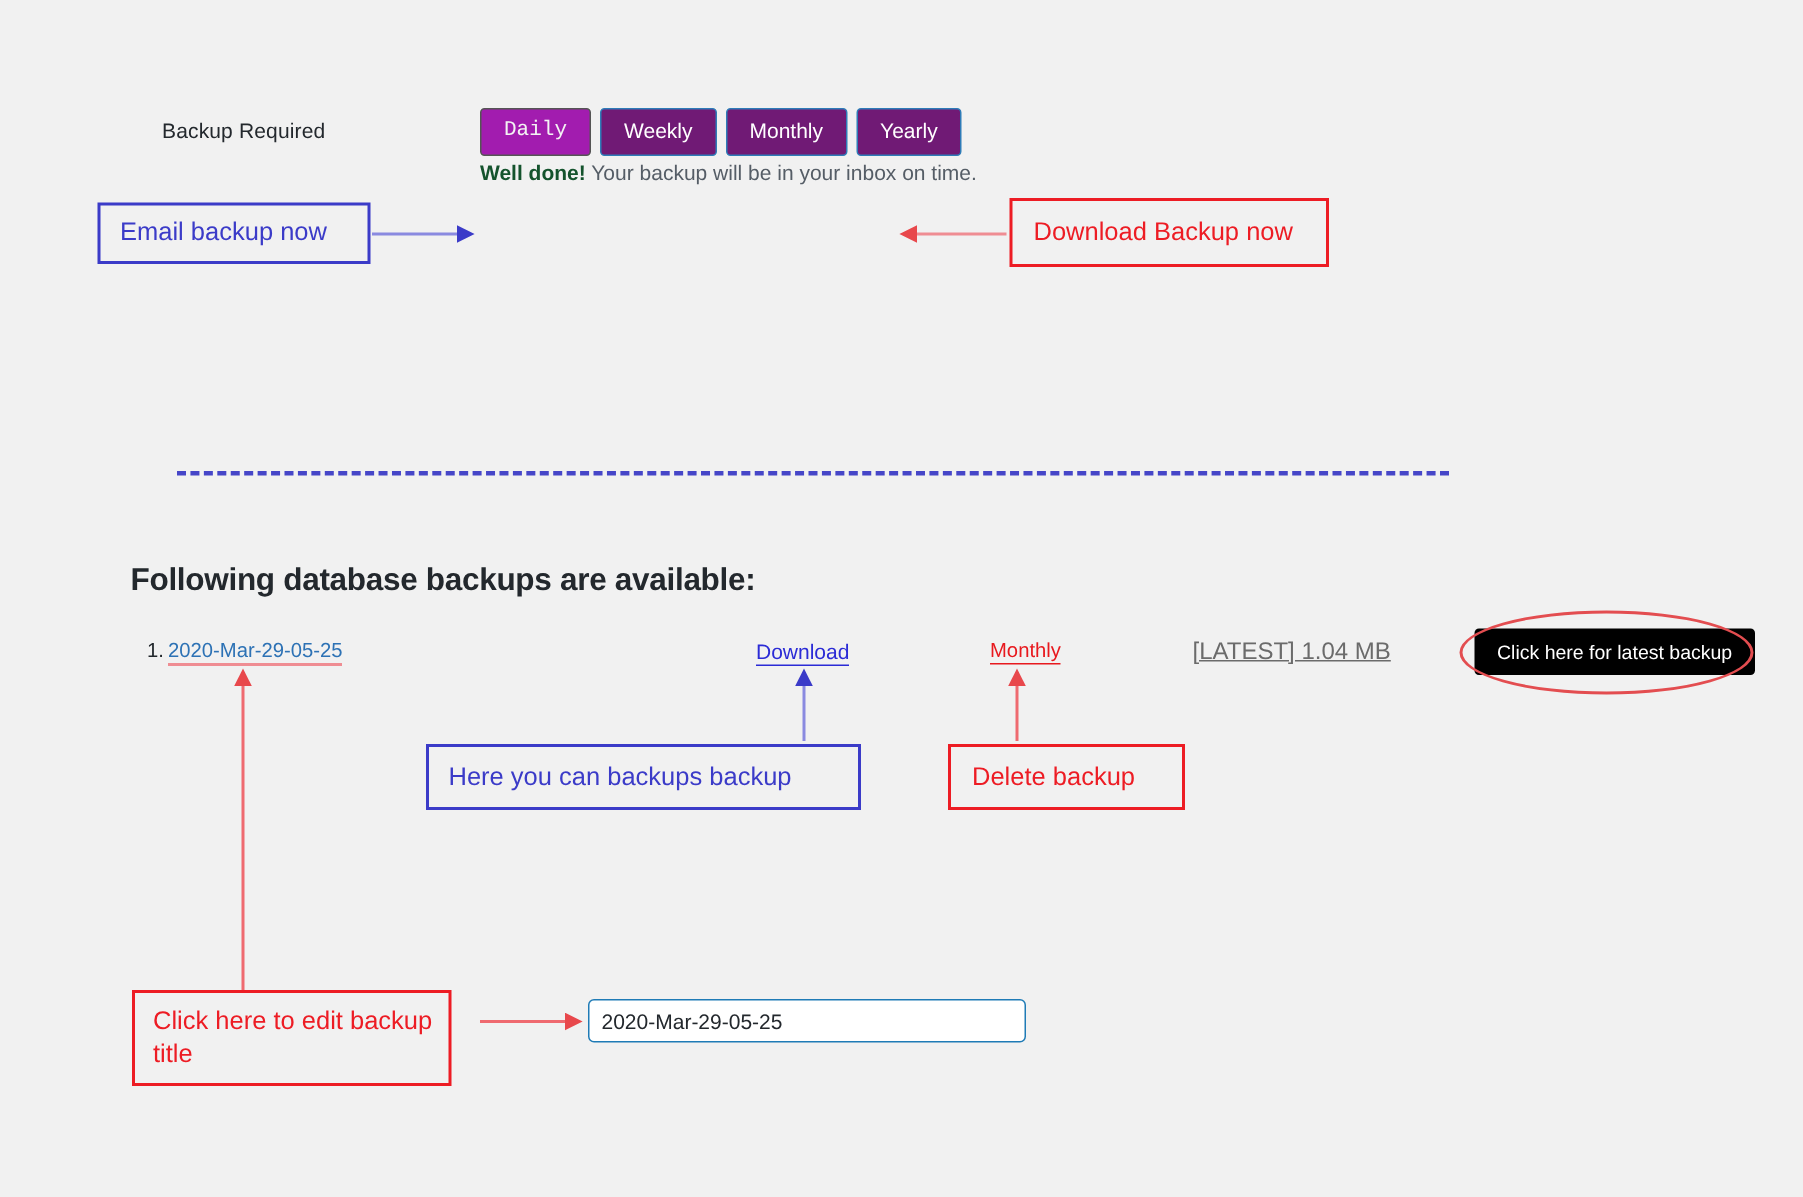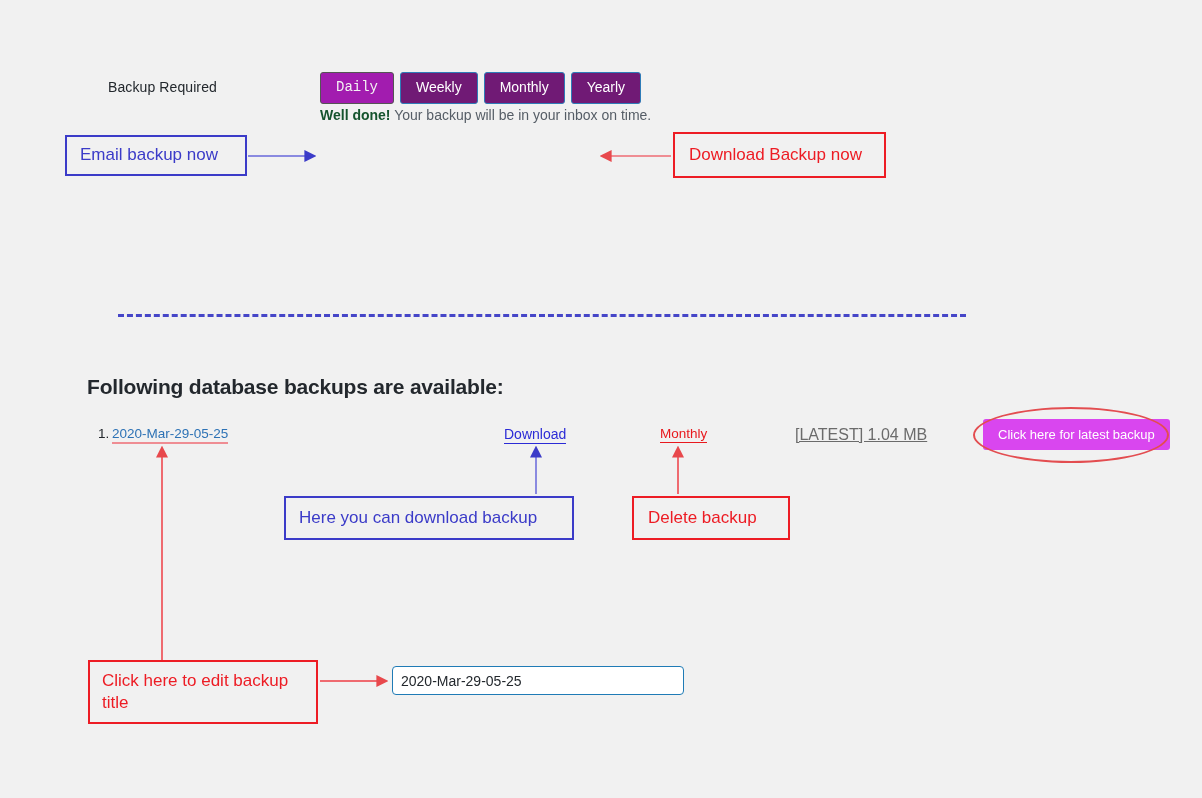--- a/index.html
+++ b/index.html
@@ -92,21 +92,21 @@
     border-bottom:1.5px solid #e8191e;padding-bottom:1px;
   }
   .size-info{
     position:absolute;left:795px;top:426px;
     font-size:16px;color:#6b6b6b;text-decoration:underline;
   }
 
   
   .latest-btn{
     position:absolute;left:983px;top:419px;
-    background:#d946ef;color:#ffffff;border:none;
+    background:#000000;color:#ffffff;border:none;
     font-size:13px;padding:8px 15px;border-radius:3px;
     cursor:pointer;font-family:"Liberation Sans", sans-serif;
   }
   .latest-ellipse{
     position:absolute;left:973px;top:407px;width:192px;height:52px;
     border:2px solid #e34d50;border-radius:50%;
     pointer-events:none;
   }
 
   
@@ -129,21 +129,21 @@
     background:transparent;
     line-height:1.32;
   }
   .anno.blue{border:2.5px solid #3b3bc8;color:#3b3bc8;}
   .anno.red{border:2.5px solid #ed1c24;color:#ed1c24;}
 
   .anno-email{left:65px;top:135px;width:182px;height:41px;padding-left:13px;}
   .anno-download{left:673px;top:132px;width:213px;height:46px;padding-left:14px;}
   .anno-here-dl{left:284px;top:496px;width:290px;height:44px;padding-left:13px;}
   .anno-delete{left:632px;top:496px;width:158px;height:44px;padding-left:14px;}
-  .anno-edit{left:88px;top:660px;width:230px;height:64px;padding-left:12px;align-items:flex-start;padding-top:8px;}
+  .anno-edit{left:88px;top:660px;width:213px;height:64px;padding-left:12px;align-items:flex-start;padding-top:8px;}
 
   
   .arrows{position:absolute;left:0;top:0;width:1202px;height:798px;pointer-events:none;}
 </style>
 </head>
 <body>
 
 <div class="stage">
 
   <div class="backup-required-label">Backup Required</div>
@@ -175,21 +175,21 @@
 
   <input class="title-input" type="text" value="2020-Mar-29-05-25" style="">
 
   <div class="anno blue anno-email">
     <span>Email backup now</span>
   </div>
   <div class="anno red anno-download">
     <span>Download Backup now</span>
   </div>
   <div class="anno blue anno-here-dl">
-    <span>Here you can download backup</span>
+    <span>Here you can backups backup</span>
   </div>
   <div class="anno red anno-delete">
     <span>Delete backup</span>
   </div>
   <div class="anno red anno-edit">
     <span>Click here to edit backup title</span>
   </div>
 
   <svg class="arrows" viewBox="0 0 1202 798" xmlns="http://www.w3.org/2000/svg">
     <defs>

